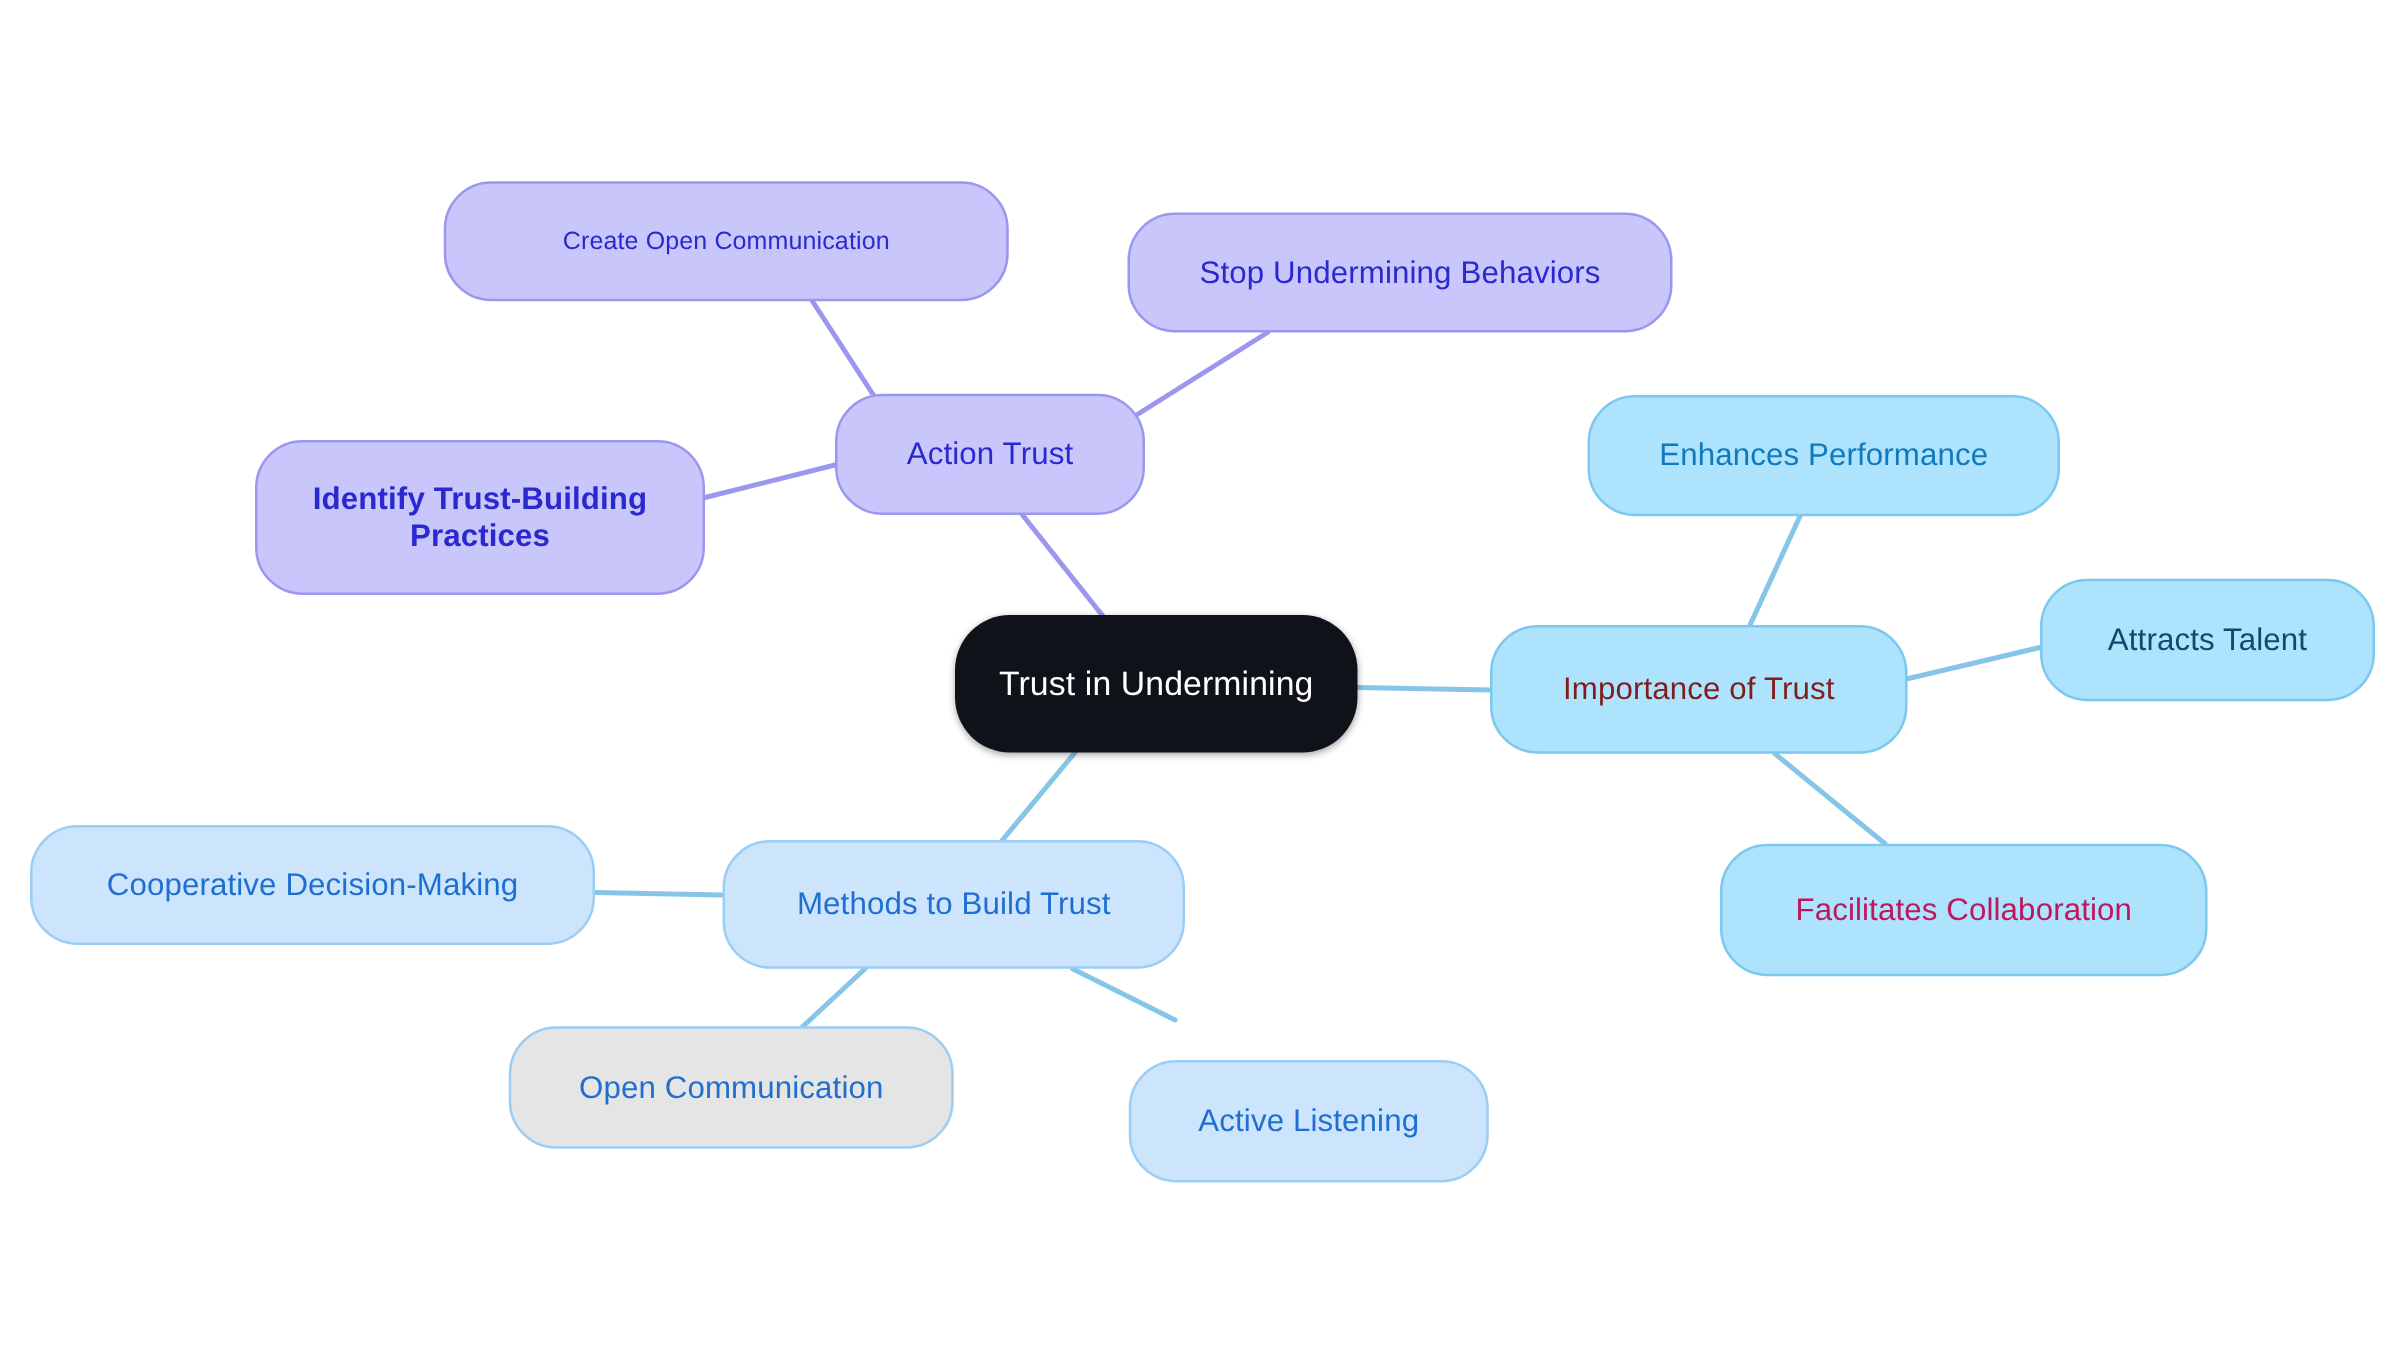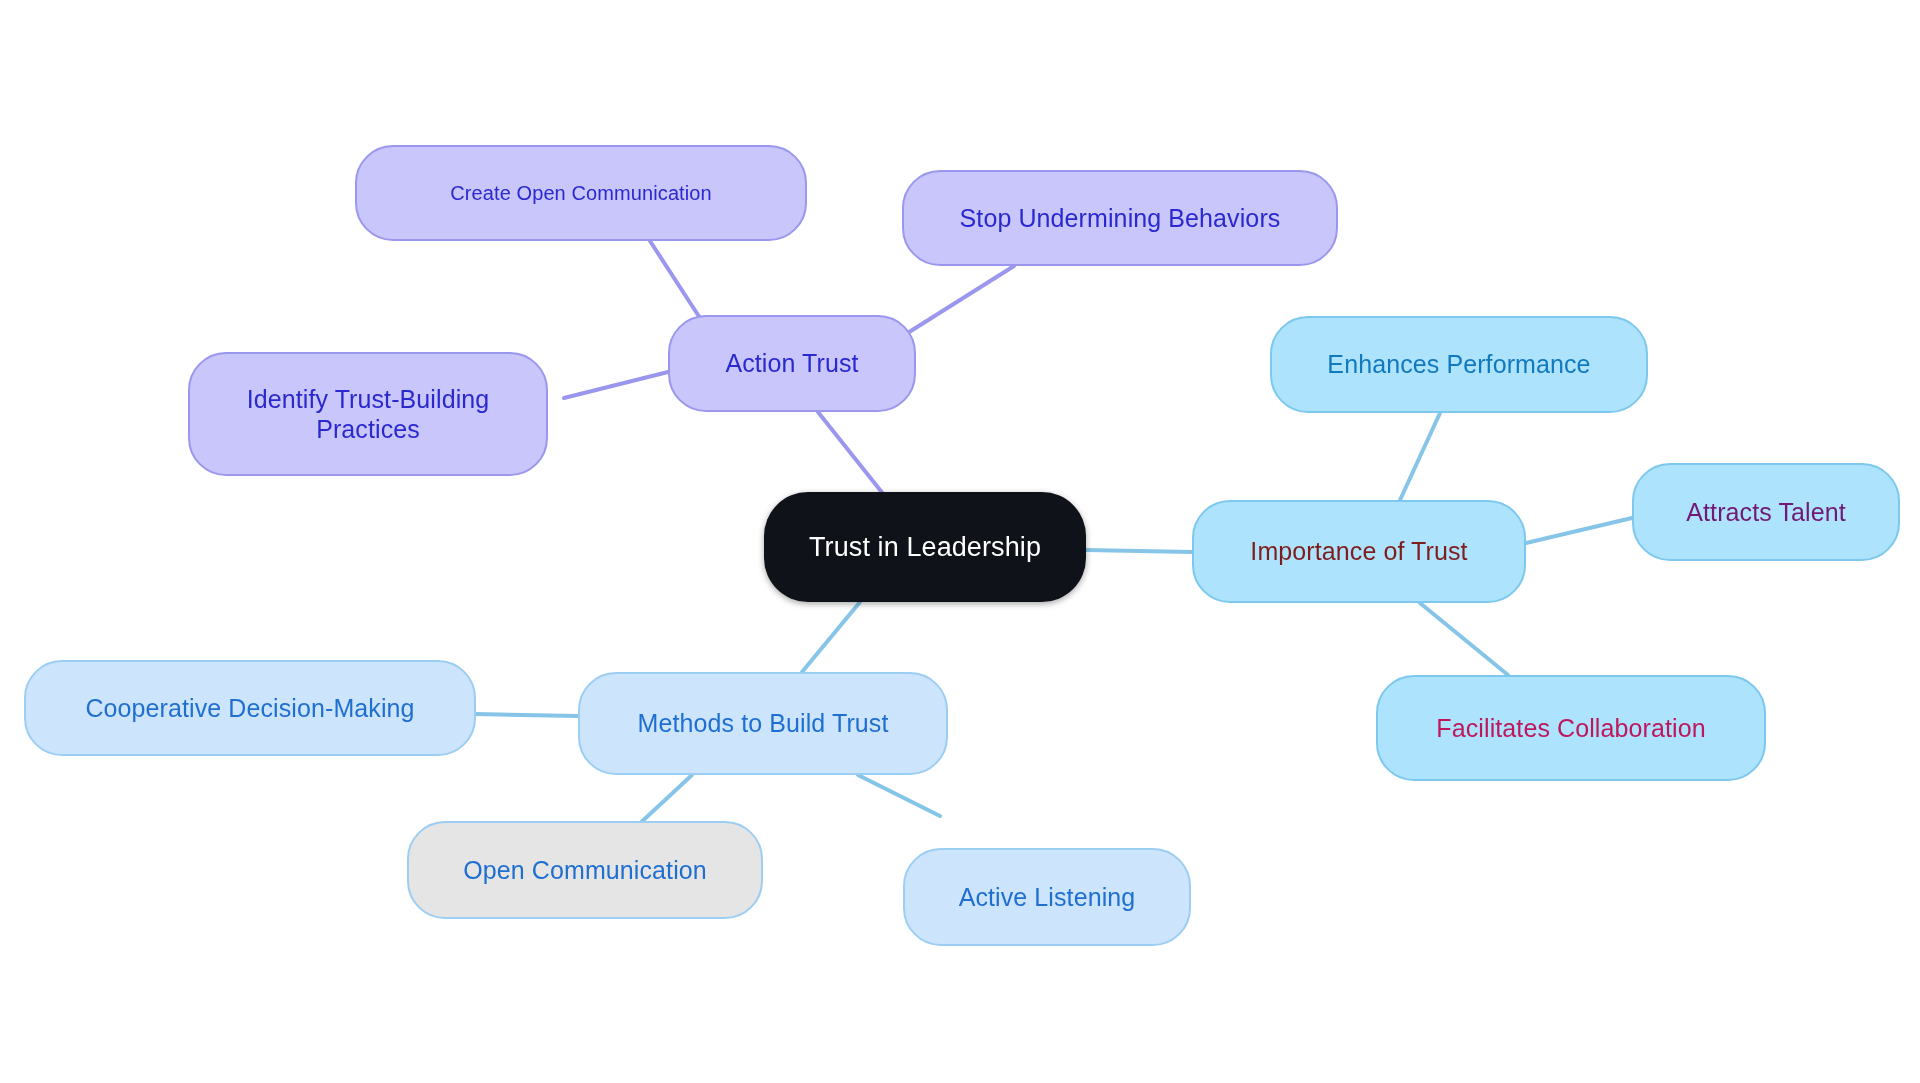--- a/index.html
+++ b/index.html
@@ -58,28 +58,28 @@
       <line x1="1086" y1="550" x2="1192" y2="552" stroke="#86c5e8" stroke-width="4" stroke-linecap="round"></line>
       <line x1="1400" y1="500" x2="1440" y2="413" stroke="#86c5e8" stroke-width="4" stroke-linecap="round"></line>
       <line x1="1526" y1="543" x2="1632" y2="518" stroke="#86c5e8" stroke-width="4" stroke-linecap="round"></line>
       <line x1="1420" y1="603" x2="1508" y2="675" stroke="#86c5e8" stroke-width="4" stroke-linecap="round"></line>
       <line x1="860" y1="602" x2="802" y2="672" stroke="#86c5e8" stroke-width="4" stroke-linecap="round"></line>
       <line x1="578" y1="716" x2="476" y2="714" stroke="#86c5e8" stroke-width="4" stroke-linecap="round"></line>
       <line x1="692" y1="775" x2="622" y2="840" stroke="#86c5e8" stroke-width="4" stroke-linecap="round"></line>
       <line x1="858" y1="775" x2="940" y2="816" stroke="#86c5e8" stroke-width="4" stroke-linecap="round"></line>
     </svg>
   <div id="node-layer">
-      <div class="node root" style="left: 764px; top: 492px; width: 322px; height: 110px; background: rgb(15, 19, 25); border-color: rgb(15, 19, 25); color: rgb(255, 255, 255); font-size: 27px;">Trust in Leadership</div>
+      <div class="node root" style="left: 764px; top: 492px; width: 322px; height: 110px; background: rgb(15, 19, 25); border-color: rgb(15, 19, 25); color: rgb(255, 255, 255); font-size: 27px;">Trust in Undermining</div>
       <div class="node" style="left: 668px; top: 315px; width: 248px; height: 97px; background: rgb(200, 198, 250); border-color: rgb(155, 151, 238); color: rgb(42, 41, 207); font-size: 25px;">Action Trust</div>
       <div class="node" style="left: 355px; top: 145px; width: 452px; height: 96px; background: rgb(200, 198, 250); border-color: rgb(155, 151, 238); color: rgb(42, 41, 207); font-size: 20px;">Create Open Communication</div>
       <div class="node" style="left: 902px; top: 170px; width: 436px; height: 96px; background: rgb(200, 198, 250); border-color: rgb(155, 151, 238); color: rgb(42, 41, 207); font-size: 25px;">Stop Undermining Behaviors</div>
-      <div class="node" style="left: 188px; top: 352px; width: 360px; height: 124px; background: rgb(200, 198, 250); border-color: rgb(155, 151, 238); color: rgb(42, 41, 207); font-size: 25px;">Identify Trust-Building
+      <div class="node" style="left: 204px; top: 352px; width: 360px; height: 124px; background: rgb(200, 198, 250); border-color: rgb(155, 151, 238); color: rgb(42, 41, 207); font-size: 25px; font-weight: bold;">Identify Trust-Building
 Practices</div>
       <div class="node" style="left: 1192px; top: 500px; width: 334px; height: 103px; background: rgb(173, 227, 252); border-color: rgb(124, 200, 238); color: #7f1d1d; font-size: 25px;">Importance of Trust</div>
       <div class="node" style="left: 1270px; top: 316px; width: 378px; height: 97px; background: rgb(173, 227, 252); border-color: rgb(124, 200, 238); color: rgb(17, 121, 189); font-size: 25px;">Enhances Performance</div>
-      <div class="node" style="left: 1632px; top: 463px; width: 268px; height: 98px; background: rgb(173, 227, 252); border-color: rgb(124, 200, 238); color: #701a75; font-size: 25px;">Attracts Talent</div>
+      <div class="node" style="left: 1632px; top: 463px; width: 268px; height: 98px; background: rgb(173, 227, 252); border-color: rgb(124, 200, 238); color: #0c4a6e; font-size: 25px;">Attracts Talent</div>
       <div class="node" style="left: 1376px; top: 675px; width: 390px; height: 106px; background: rgb(173, 227, 252); border-color: rgb(124, 200, 238); color: #be185d; font-size: 25px;">Facilitates Collaboration</div>
       <div class="node" style="left: 578px; top: 672px; width: 370px; height: 103px; background: rgb(204, 229, 253); border-color: rgb(156, 205, 243); color: rgb(31, 111, 208); font-size: 25px;">Methods to Build Trust</div>
       <div class="node" style="left: 24px; top: 660px; width: 452px; height: 96px; background: rgb(204, 229, 253); border-color: rgb(156, 205, 243); color: rgb(31, 111, 208); font-size: 25px; text-align: right;">Cooperative Decision-Making</div>
       <div class="node" style="left: 407px; top: 821px; width: 356px; height: 98px; background: #e5e5e5; border-color: rgb(156, 205, 243); color: rgb(31, 111, 208); font-size: 25px;">Open Communication</div>
       <div class="node" style="left: 903px; top: 816px; width: 288px; height: 98px; background: rgb(204, 229, 253); border-color: rgb(156, 205, 243); color: rgb(31, 111, 208); font-size: 25px; margin-top: 32px;">Active Listening</div>
     </div>
 </div>
 
 </body></html>

